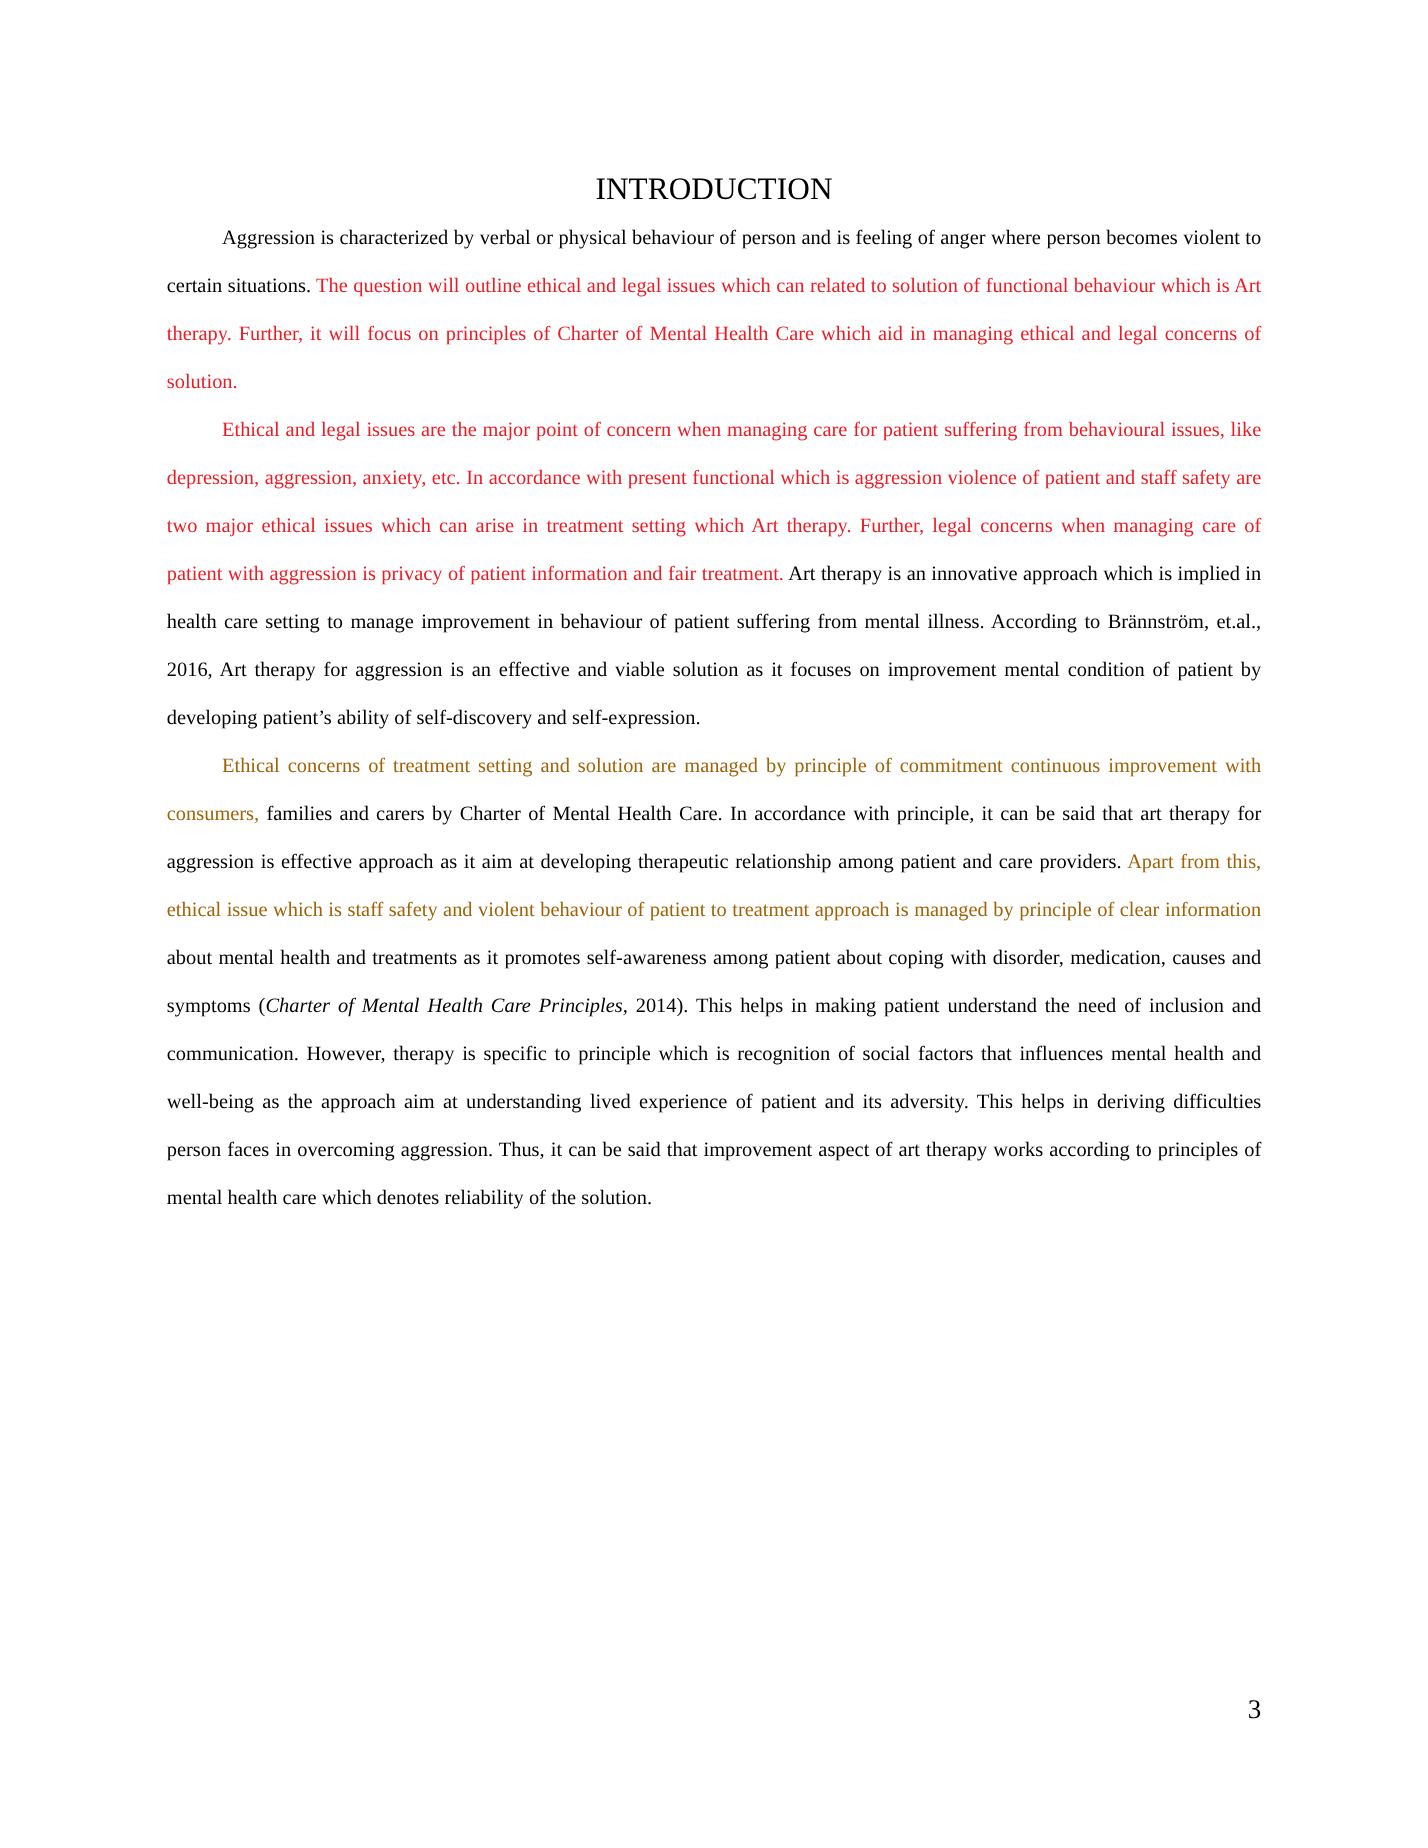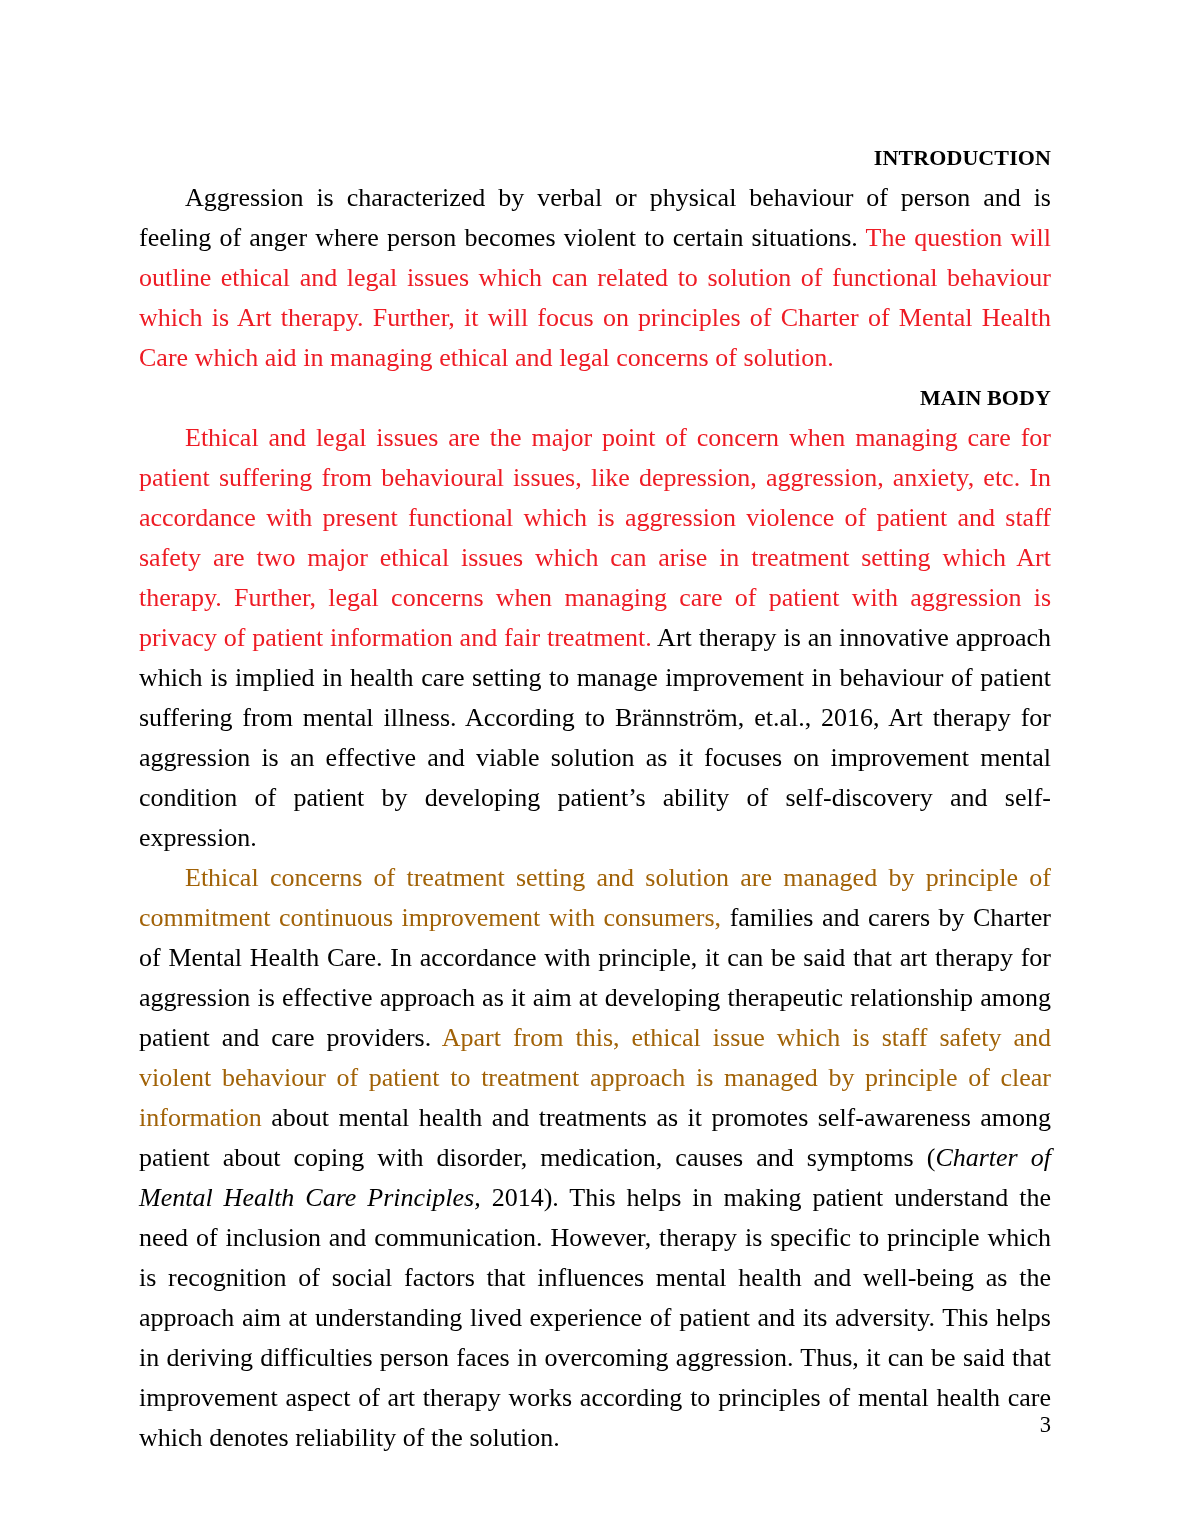--- a/index.html
+++ b/index.html
@@ -17,30 +17,30 @@
     font-family: "Liberation Serif", "DejaVu Serif", serif;
     color: #000000;
   }
   .content {
     position: absolute;
     left: 139px;
     top: 138px;
     width: 912px;
   }
   h1.heading {
-    font-size: 22px;
-    font-weight: bold;
+    font-size: 26px;
+    font-weight: normal;
     line-height: 40px;
     margin: 0;
     padding: 0;
     letter-spacing: 0.1px;
-    text-align: right;
+    text-align: center;
   }
   p.para {
-    font-size: 26px;
+    font-size: 17px;
     line-height: 40px;
     margin: 0;
     padding: 0;
     text-align: justify;
     text-justify: inter-word;
     text-indent: 46px;
     hyphens: none;
     word-spacing: 0.1px;
   }
   .red {
@@ -65,21 +65,20 @@
 </head>
 <body>
 
 <div class="page">
   <div class="content">
 
     <h1 class="heading">INTRODUCTION</h1>
 
     <p class="para"><span>Aggression is characterized by verbal or physical behaviour of person and is feeling of anger where person becomes violent to certain situations. </span><span class="red">The question will outline ethical and legal issues which can related to solution of functional behaviour which is Art therapy. Further, it will focus on principles of Charter of Mental Health Care which aid in managing ethical and legal concerns of solution.</span></p>
 
-    <h1 class="heading">MAIN BODY</h1>
 
     <p class="para"><span class="red">Ethical and legal issues are the major point of concern when managing care for patient suffering from behavioural issues, like depression, aggression, anxiety, etc. In accordance with present functional which is aggression violence of patient and staff safety are two major ethical issues which can arise in treatment setting which Art therapy. Further, legal concerns when managing care of patient with aggression is privacy of patient information and fair treatment. </span><span>Art therapy is an innovative approach which is implied in health care setting to manage improvement in behaviour of patient suffering from mental illness. According to Brännström, et.al., 2016, Art therapy for aggression is an effective and viable solution as it focuses on improvement mental condition of patient by developing patient’s ability of self-discovery and self-expression.</span></p>
 
     <p class="para"><span class="orange-red">Ethical concerns of treatment setting and solution are managed by principle of commitment continuous improvement with consumers, </span><span>families and carers by Charter of Mental Health Care. In accordance with principle, it can be said that art therapy for aggression is effective approach as it aim at developing therapeutic relationship among patient and care providers. </span><span class="orange-red">Apart from this, ethical issue which is staff safety and violent behaviour of patient to treatment approach is managed by principle of clear information </span><span>about mental health and treatments as it promotes self-awareness among patient about coping with disorder, medication, causes and symptoms (</span><span class="ital">Charter of Mental Health Care Principles,</span><span> 2014).  This helps in making patient understand the need of inclusion and communication. However, therapy is specific to principle which is recognition of social factors that influences mental health and well-being as the approach aim at understanding lived experience of patient and its adversity. This helps in deriving difficulties person faces in overcoming aggression. Thus, it can be said that improvement aspect of art therapy works according to principles of mental health care which denotes reliability of the solution.</span></p>
 
   </div>
 
   <div class="page-number">3</div>
 </div>
 

